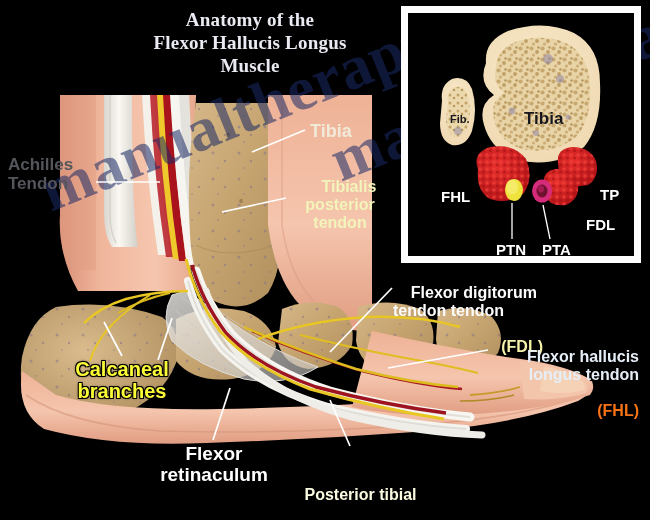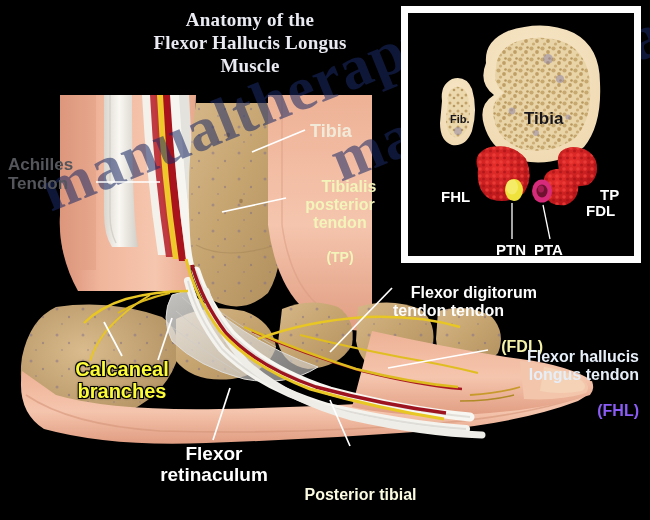--- a/index.html
+++ b/index.html
@@ -29,39 +29,39 @@
   .lbl{position:absolute;font-weight:bold;line-height:1.12;white-space:pre;}
   .lbl.c{text-align:center;}
 
   .lbl-achilles{left:8px;top:155px;font-size:17px;color:#54565c;text-align:left;}
   .lbl-tibia{left:310px;top:121px;font-size:18px;color:#f2ead9;}
   .lbl-tp{left:288px;top:160px;width:104px;font-size:16px;color:#f2f4ba;}
   .lbl-tp .small{font-size:14px;}
   .lbl-fdl{left:393px;top:266px;width:150px;font-size:16px;color:#fdfdfd;text-align:left;}
   .lbl-fdl .sub{color:#f4f2a8;display:block;margin-left:58px;text-align:right;}
   .lbl-fhl{left:489px;top:330px;width:150px;font-size:16px;color:#e6eef8;text-align:right;}
-  .lbl-fhl .sub{color:#8b5cf6;display:block;margin-left:44px;}
+  .lbl-fhl .sub{color:#f97316;display:block;margin-left:44px;}
   .lbl-calc{left:72px;top:358px;width:100px;font-size:20px;color:#fbfb37;text-align:center;
     text-shadow:1px 1px 0 #000,-1px 1px 0 #000,1px -1px 0 #000,-1px -1px 0 #000,0 0 3px #000;}
   .lbl-flexret{left:150px;top:443px;width:128px;font-size:19px;color:#ffffff;text-align:center;}
   .lbl-pt{left:278px;top:450px;width:165px;font-size:16px;color:#fbfbe2;text-align:center;}
 
   
   #inset{left:401px;top:6px;width:240px;height:257px;background:#fdfdfd;padding:0;}
   #inset-in{position:absolute;left:7px;top:7px;width:226px;height:243px;background:#000;overflow:hidden;}
   #inset-in svg{display:block;}
   .ilbl{position:absolute;font-weight:bold;font-size:15px;color:#ffffff;white-space:pre;}
   .ilbl.dark{color:#16161c;}
   .il-tibia{left:116px;top:96px;font-size:17px;}
   .il-fib{left:42px;top:100px;font-size:11px;}
   .il-fhl{left:33px;top:175px;}
   .il-tp{left:192px;top:173px;}
-  .il-fdl{left:178px;top:189px;}
+  .il-fdl{left:178px;top:203px;}
   .il-ptn{left:88px;top:228px;}
-  .il-pta{left:126px;top:228px;}
+  .il-pta{left:134px;top:228px;}
 
   
   #wm{left:-10px;top:120px;width:680px;height:370px;pointer-events:none;}
   #wm span{position:absolute;font-size:62px;font-weight:bold;color:#1b2a66;
     opacity:.55;transform:rotate(-22deg);transform-origin:left top;letter-spacing:1px;
     font-family:"Liberation Serif",serif;}
 </style>
 </head>
 <body>
 
@@ -228,21 +228,20 @@
 
   <div class="lbl lbl-achilles">Achilles
 Tendon</div>
 
   <div class="lbl lbl-tibia">Tibia</div>
 
   <div class="lbl lbl-tp c">
     <span>Tibialis
 posterior
 tendon</span>
-    <span class="small" style="display:block">(TP)</span>
   </div>
 
   <div class="lbl lbl-fdl">
     <span>Flexor digitorum
 tendon tendon</span>
     <span class="sub">(FDL)</span>
   </div>
 
   <div class="lbl lbl-fhl">
     <span>Flexor hallucis

